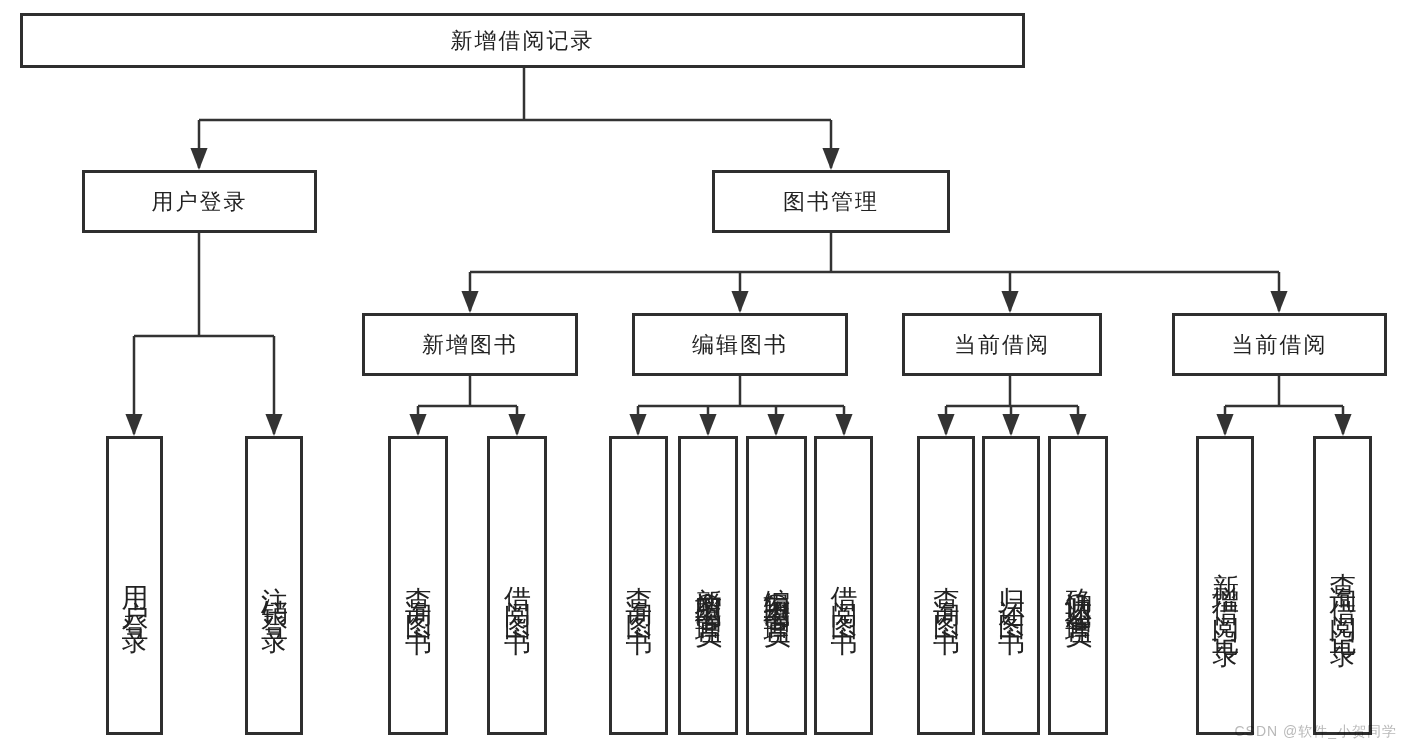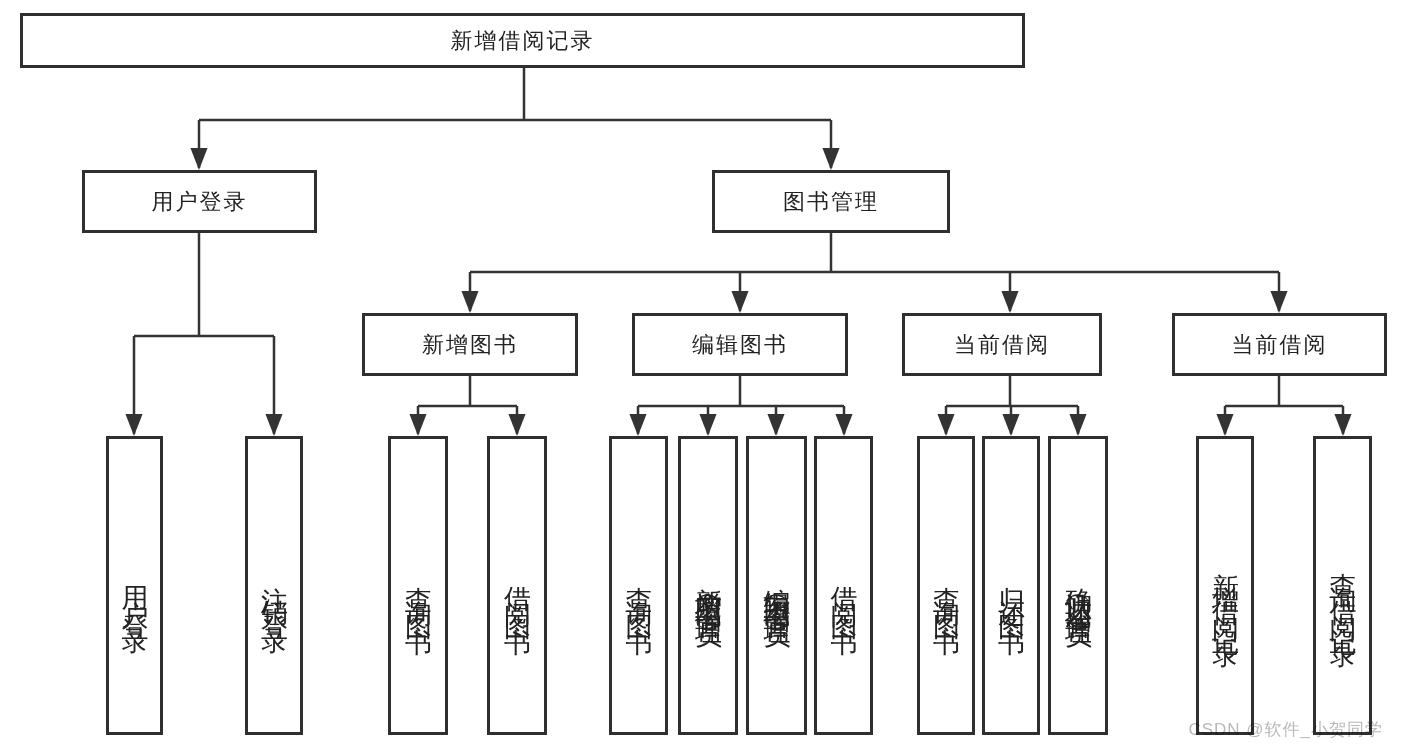--- a/index.html
+++ b/index.html
@@ -38,23 +38,23 @@
     letter-spacing:14px;
     margin-bottom:-14px;
     white-space:nowrap;
   }
   .vtext.tight{
     letter-spacing:5px;
     margin-bottom:-5px;
   }
   .watermark{
     position:absolute;
-    right:22px;bottom:6px;
+    right:8px;bottom:6px;
     z-index:5;
-    font-size:17px;
+    font-size:14px;
     letter-spacing:1px;
     color:var(--wm);
     mix-blend-mode:multiply;
   }
 </style>
 </head>
 <body>
 
 <div class="stage">
 

